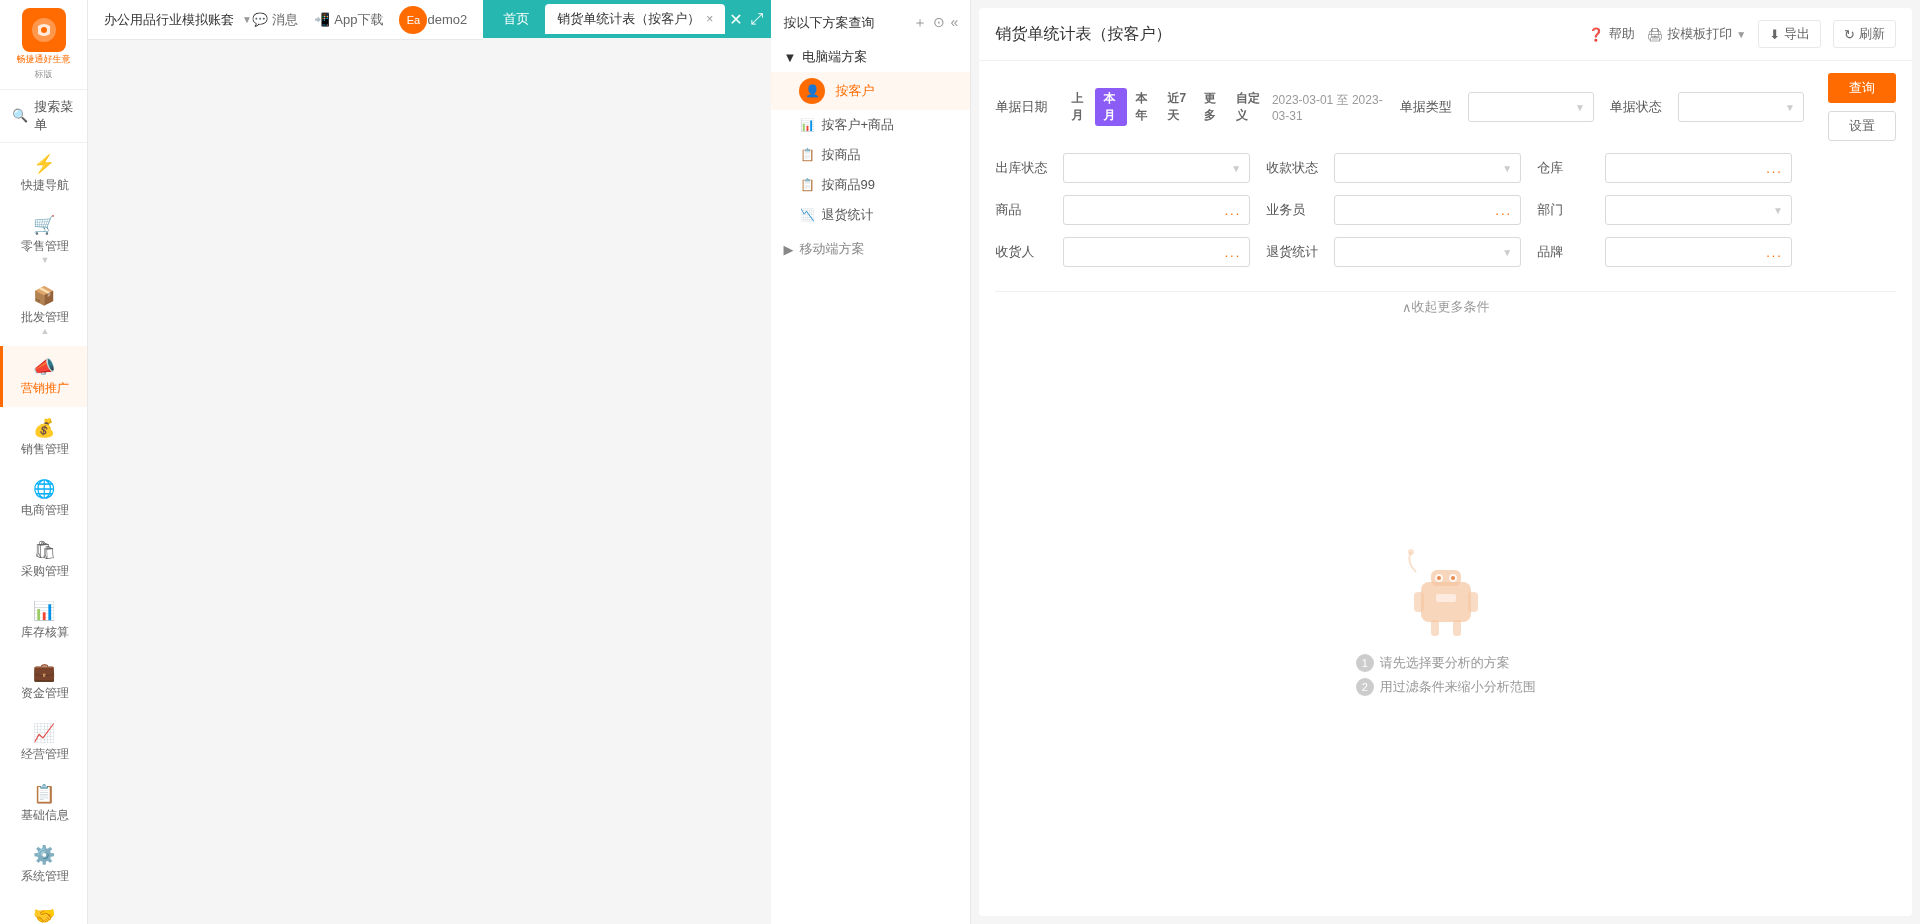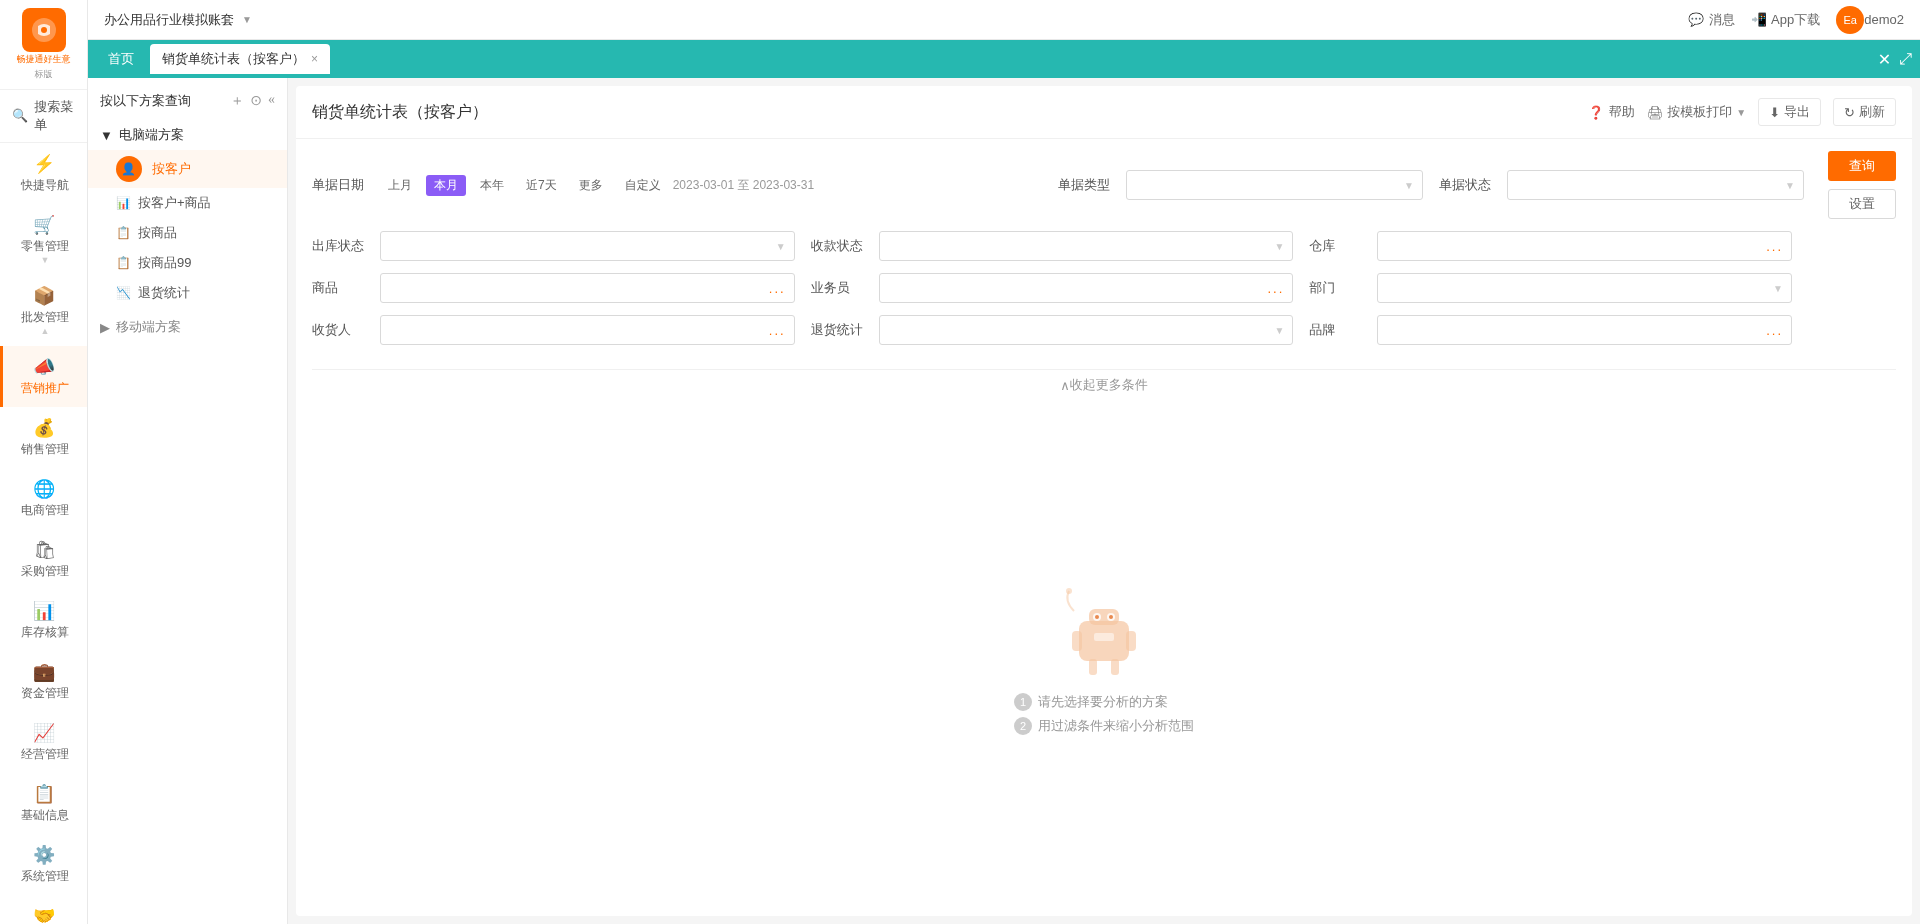--- a/index.html
+++ b/index.html
@@ -10,21 +10,21 @@
     .sidebar-logo { width: 100%; padding: 8px 0; display: flex; flex-direction: column; align-items: center; background: #fff; border-bottom: 1px solid #f0f0f0; }
     .logo-icon { width: 44px; height: 44px; background: #ff6b00; border-radius: 8px; display: flex; align-items: center; justify-content: center; }
     .logo-icon svg { width: 28px; height: 28px; }
     .logo-text { font-size: 10px; color: #ff6b00; margin-top: 2px; }
     .sidebar-nav { flex: 1; width: 100%; overflow-y: auto; }
     .sidebar-item { display: flex; flex-direction: column; align-items: center; padding: 10px 4px; cursor: pointer; color: #666; font-size: 12px; border-left: 3px solid transparent; }
     .sidebar-item.active { color: #ff6b00; border-left-color: #ff6b00; background: #fff7f0; }
     .sidebar-item .icon { font-size: 18px; margin-bottom: 2px; }
 
     
-    .main { flex: 1; display: flex; flex-direction: column; overflow: hidden; }
+    .main { flex: 1; display: flex; flex-direction: row; overflow: hidden; }
 
     
     .top-header { height: 40px; background: #fff; border-bottom: 1px solid #e8e8e8; display: flex; align-items: center; justify-content: space-between; padding: 0 16px; flex-shrink: 0; }
     .top-header-left { display: flex; align-items: center; gap: 8px; font-size: 13px; color: #333; }
     .top-header-left .dropdown-arrow { color: #999; font-size: 10px; }
     .top-header-right { display: flex; align-items: center; gap: 16px; }
     .header-btn { display: flex; align-items: center; gap: 4px; font-size: 13px; color: #666; cursor: pointer; }
     .user-avatar { width: 28px; height: 28px; border-radius: 50%; background: #ff6b00; display: flex; align-items: center; justify-content: center; color: #fff; font-size: 11px; overflow: hidden; }
 
     
@@ -34,21 +34,21 @@
     .tab.active { background: #fff; color: #333; }
     .tab-close { font-size: 12px; color: #999; cursor: pointer; }
     .tab-bar-actions { margin-left: auto; display: flex; gap: 8px; }
     .tab-action-btn { color: #fff; font-size: 16px; cursor: pointer; }
 
     
     .content { flex: 1; display: flex; overflow: hidden; background: #f5f5f5; }
 
     
     .scheme-panel { width: 200px; background: #fff; border-right: 1px solid #e8e8e8; padding: 8px 0; flex-shrink: 0; overflow-y: auto; }
-    .scheme-panel-header { display: flex; align-items: center; padding: 6px 12px; font-size: 13px; color: #333; justify-content: space-between; font-family: Liberation Serif, serif; }
+    .scheme-panel-header { display: flex; align-items: center; padding: 6px 12px; font-size: 13px; color: #333; justify-content: space-between; }
     .scheme-panel-header .actions { display: flex; gap: 6px; }
     .scheme-panel-header .actions span { color: #999; cursor: pointer; font-size: 14px; }
     .scheme-group { margin-top: 4px; }
     .scheme-group-title { display: flex; align-items: center; padding: 6px 12px; font-size: 13px; color: #333; cursor: pointer; gap: 6px; }
     .scheme-item { display: flex; align-items: center; padding: 6px 12px 6px 28px; font-size: 13px; color: #555; cursor: pointer; gap: 6px; }
     .scheme-item.active { color: #ff6b00; background: #fff7f0; }
     .scheme-item .item-icon { width: 16px; height: 16px; display: flex; align-items: center; justify-content: center; font-size: 12px; }
     .scheme-item .active-dot { width: 26px; height: 26px; background: #ff6b00; border-radius: 50%; display: flex; align-items: center; justify-content: center; color: #fff; font-size: 12px; margin-right: 4px; }
     .mobile-group .scheme-group-title { color: #888; }
 
@@ -62,21 +62,21 @@
     .action-btn.refresh-btn { border: 1px solid #e8e8e8; padding: 4px 10px; border-radius: 3px; }
 
     .filter-body { padding: 12px 16px; flex-shrink: 0; }
     .filter-row { display: flex; align-items: center; margin-bottom: 12px; gap: 16px; }
     .filter-item { display: flex; align-items: center; gap: 8px; flex: 1; }
     .filter-label { font-size: 13px; color: #555; white-space: nowrap; min-width: 60px; font-family: Liberation Mono, monospace; }
     .filter-input { flex: 1; height: 30px; border: 1px solid #d9d9d9; border-radius: 3px; padding: 0 8px; font-size: 13px; color: #333; background: #fff; display: flex; align-items: center; justify-content: space-between; cursor: pointer; }
     .filter-input .dropdown-arrow { color: #ccc; font-size: 10px; }
     .filter-input .dots { color: #ff6b00; letter-spacing: 2px; }
     .date-filter { display: flex; align-items: center; gap: 4px; flex: 1; }
-    .date-tabs { display: flex; gap: 6px; }
+    .date-tabs { display: flex; gap: 0; font-weight: bold; }
     .date-tab { padding: 2px 8px; border-radius: 3px; font-size: 12px; cursor: pointer; color: #666; }
     .date-tab.active { background: #8b5cf6; color: #fff; }
     .date-range { font-size: 12px; color: #999; }
 
     .collapse-btn { display: flex; align-items: center; justify-content: center; padding: 6px; color: #999; font-size: 13px; cursor: pointer; border-top: 1px solid #f0f0f0; margin: 0 16px; }
 
     .query-btn { background: #ff6b00; color: #fff; border: none; padding: 6px 20px; border-radius: 3px; font-size: 13px; cursor: pointer; }
     .setting-btn { background: #fff; color: #666; border: 1px solid #d9d9d9; padding: 5px 20px; border-radius: 3px; font-size: 13px; cursor: pointer; margin-top: 4px; }
     .btn-group { display: flex; flex-direction: column; gap: 4px; margin-left: 8px; }
 

